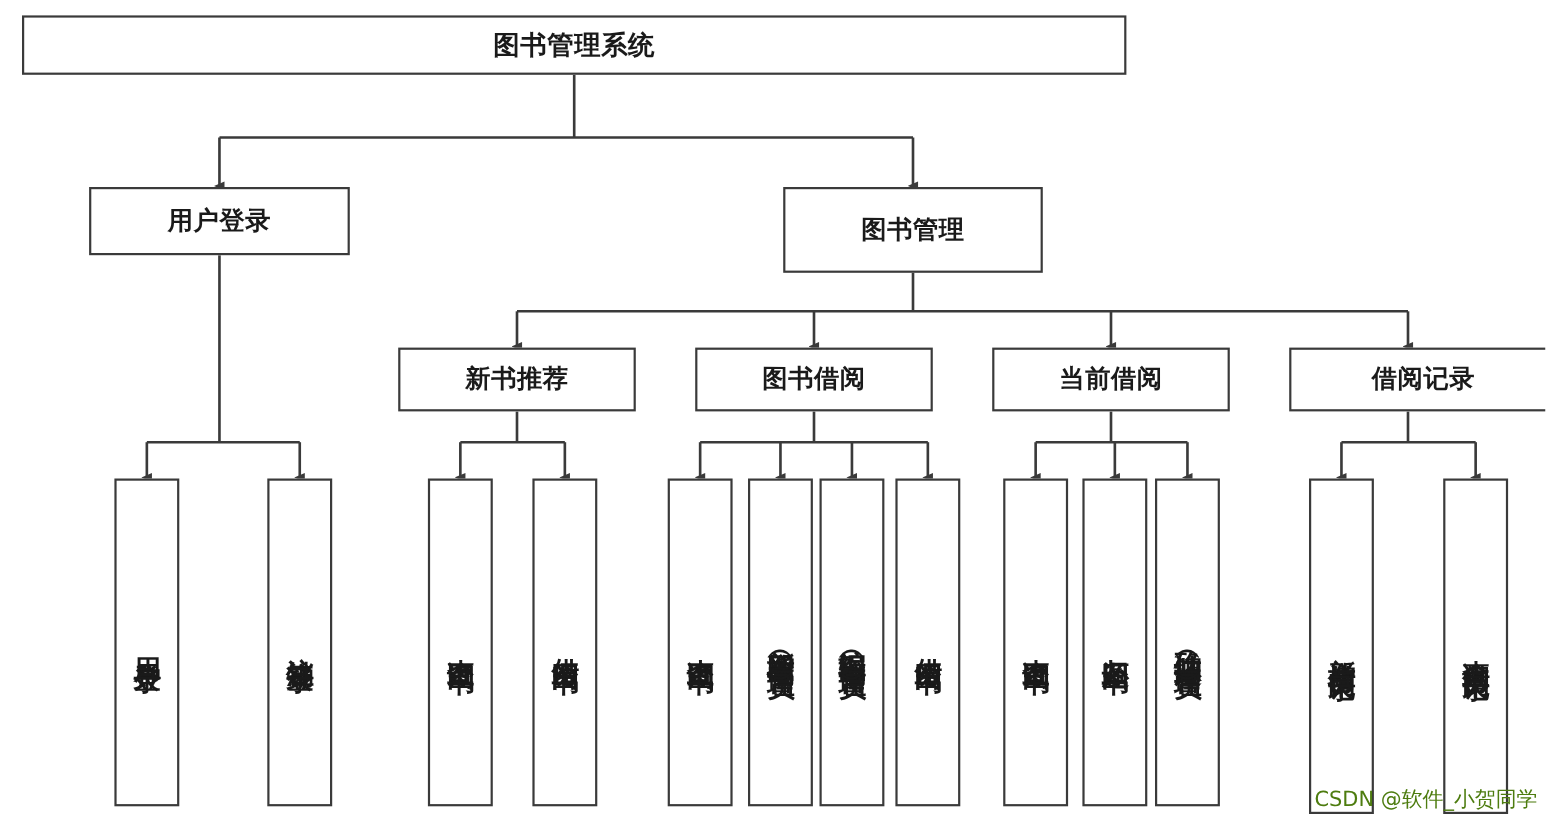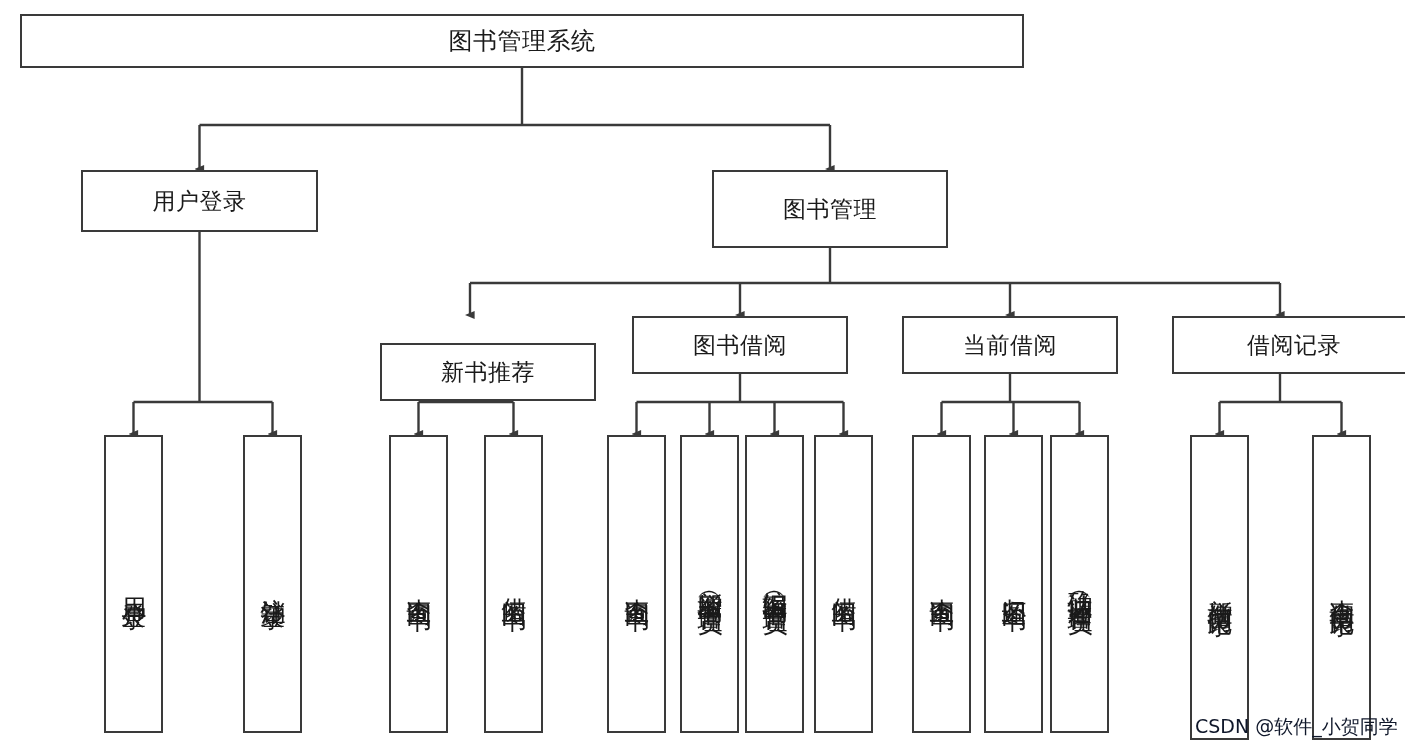--- a/index.html
+++ b/index.html
@@ -32,20 +32,21 @@
     border: 2px solid #3a3a3a;
     display: flex;
     align-items: center;
     justify-content: center;
     color: #1a1a1a;
   }
   .node .label {
     display: block;
     text-align: left;
     line-height: 1.0;
+    font-weight: bold;
   }
   
   .node.h .label {
     font-size: 23px;
     letter-spacing: 0.5px;
     white-space: nowrap;
   }
   .node.h.title .label {
     font-size: 24px;
   }
@@ -58,21 +59,21 @@
     writing-mode: vertical-rl;
     text-orientation: upright;
     font-size: 25px;
     line-height: 1.12;
     letter-spacing: 3px;
     white-space: nowrap;
   }
   .watermark {
     position: absolute;
     font-size: 19px;
-    color: #0f172a;
+    color: #4d7c0f;
     white-space: nowrap;
     font-family: "DejaVu Sans", "Liberation Sans", sans-serif;
   }
 </style>
 </head>
 <body>
 
 <div id="canvas">
   <svg class="edges" viewBox="0 0 1405 747" xmlns="http://www.w3.org/2000/svg">
     <defs>
@@ -121,21 +122,21 @@
     <span class="label">图书管理系统</span>
   </div>
 
   <div class="node h" style="left: 81px; top: 170px; width: 237px; height: 62px;">
     <span class="label">用户登录</span>
   </div>
   <div class="node h" style="left: 712px; top: 170px; width: 236px; height: 78px;">
     <span class="label">图书管理</span>
   </div>
 
-  <div class="node h" style="left: 380px; top: 316px; width: 216px; height: 58px; margin-top: 27px;">
+  <div class="node h" style="left: 362px; top: 316px; width: 216px; height: 58px;">
     <span class="label">新书推荐</span>
   </div>
   <div class="node h" style="left: 902px; top: 316px; width: 216px; height: 58px;">
     <span class="label">当前借阅</span>
   </div>
   <div class="node h" style="left: 632px; top: 316px; width: 216px; height: 58px;">
     <span class="label">图书借阅</span>
   </div>
   <div class="node h" style="left: 1172px; top: 316px; width: 244px; height: 58px;">
     <span class="label">借阅记录</span>

